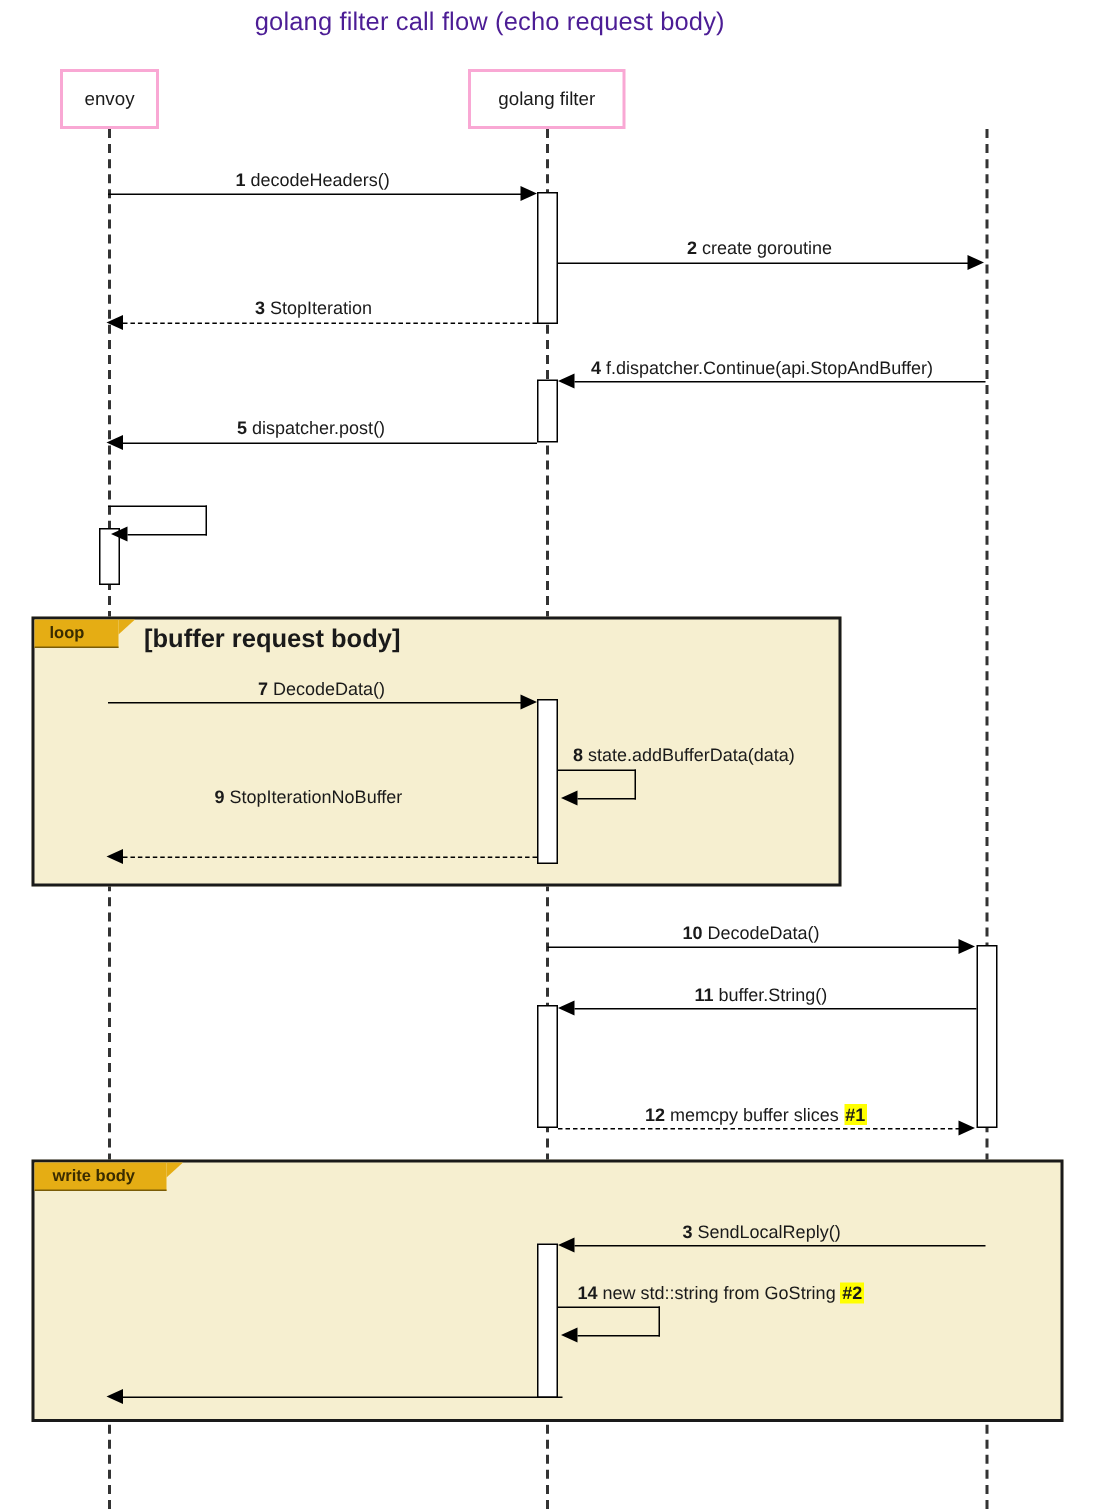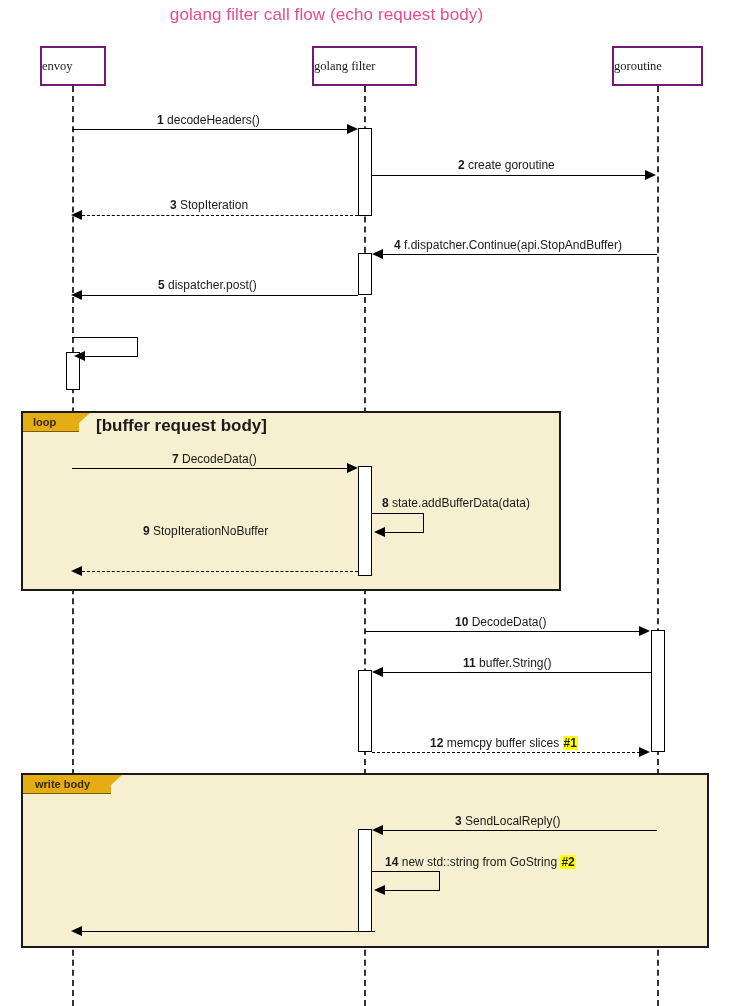--- a/index.html
+++ b/index.html
@@ -19,35 +19,35 @@
     width: 730px;
     height: 1006px;
   }
   #title {
     position: absolute;
     left: 0;
     top: 5px;
     width: 653px;
     text-align: center;
     font-size: 17px;
-    color: #ec4899;
+    color: #4c1d95;
     letter-spacing: 0.1px;
   }
   
   .participant {
     position: absolute;
-    border: 2px solid #701a75;
+    border: 2px solid #f9a8d4;
     background: #ffffff;
     box-sizing: border-box;
     display: flex;
     align-items: center;
+    justify-content: center;
     font-size: 12.5px;
     color: #1a1a1a;
     z-index: 6;
-    font-family: Liberation Serif, serif;
   }
   .lifeline {
     position: absolute;
     width: 0;
     border-left: 2px dashed #333333;
     z-index: 1;
   }
   
   .activation {
     position: absolute;
@@ -167,23 +167,20 @@
   <div class="fragment" style="left:21px; top:773px; width:688px; height:175px;"></div>
   <div class="fragment-tag" style="left:23px; top:775px; width:88px;padding-left:12px;">
     <span>write body</span>
   </div>
 
   <div class="participant" style="left:40px; top:46px; width:66px; height:40px;">
     <span>envoy</span>
   </div>
   <div class="participant" style="left:312px; top:46px; width:105px; height:40px;">
     <span>golang filter</span>
-  </div>
-  <div class="participant" style="left:612px; top:46px; width:91px; height:40px;">
-    <span>goroutine</span>
   </div>
 
   <div class="activation" style="left:358px; top:128px; height:88px;"></div>
   <div class="activation" style="left:358px; top:253px; height:42px;"></div>
   <div class="activation" style="left:66px;  top:352px; height:38px;"></div>
   <div class="activation" style="left:358px; top:466px; height:110px;"></div>
   <div class="activation" style="left:651px; top:630px; height:122px;"></div>
   <div class="activation" style="left:358px; top:670px; height:82px;"></div>
   <div class="activation" style="left:358px; top:829px; height:103px;"></div>
 

